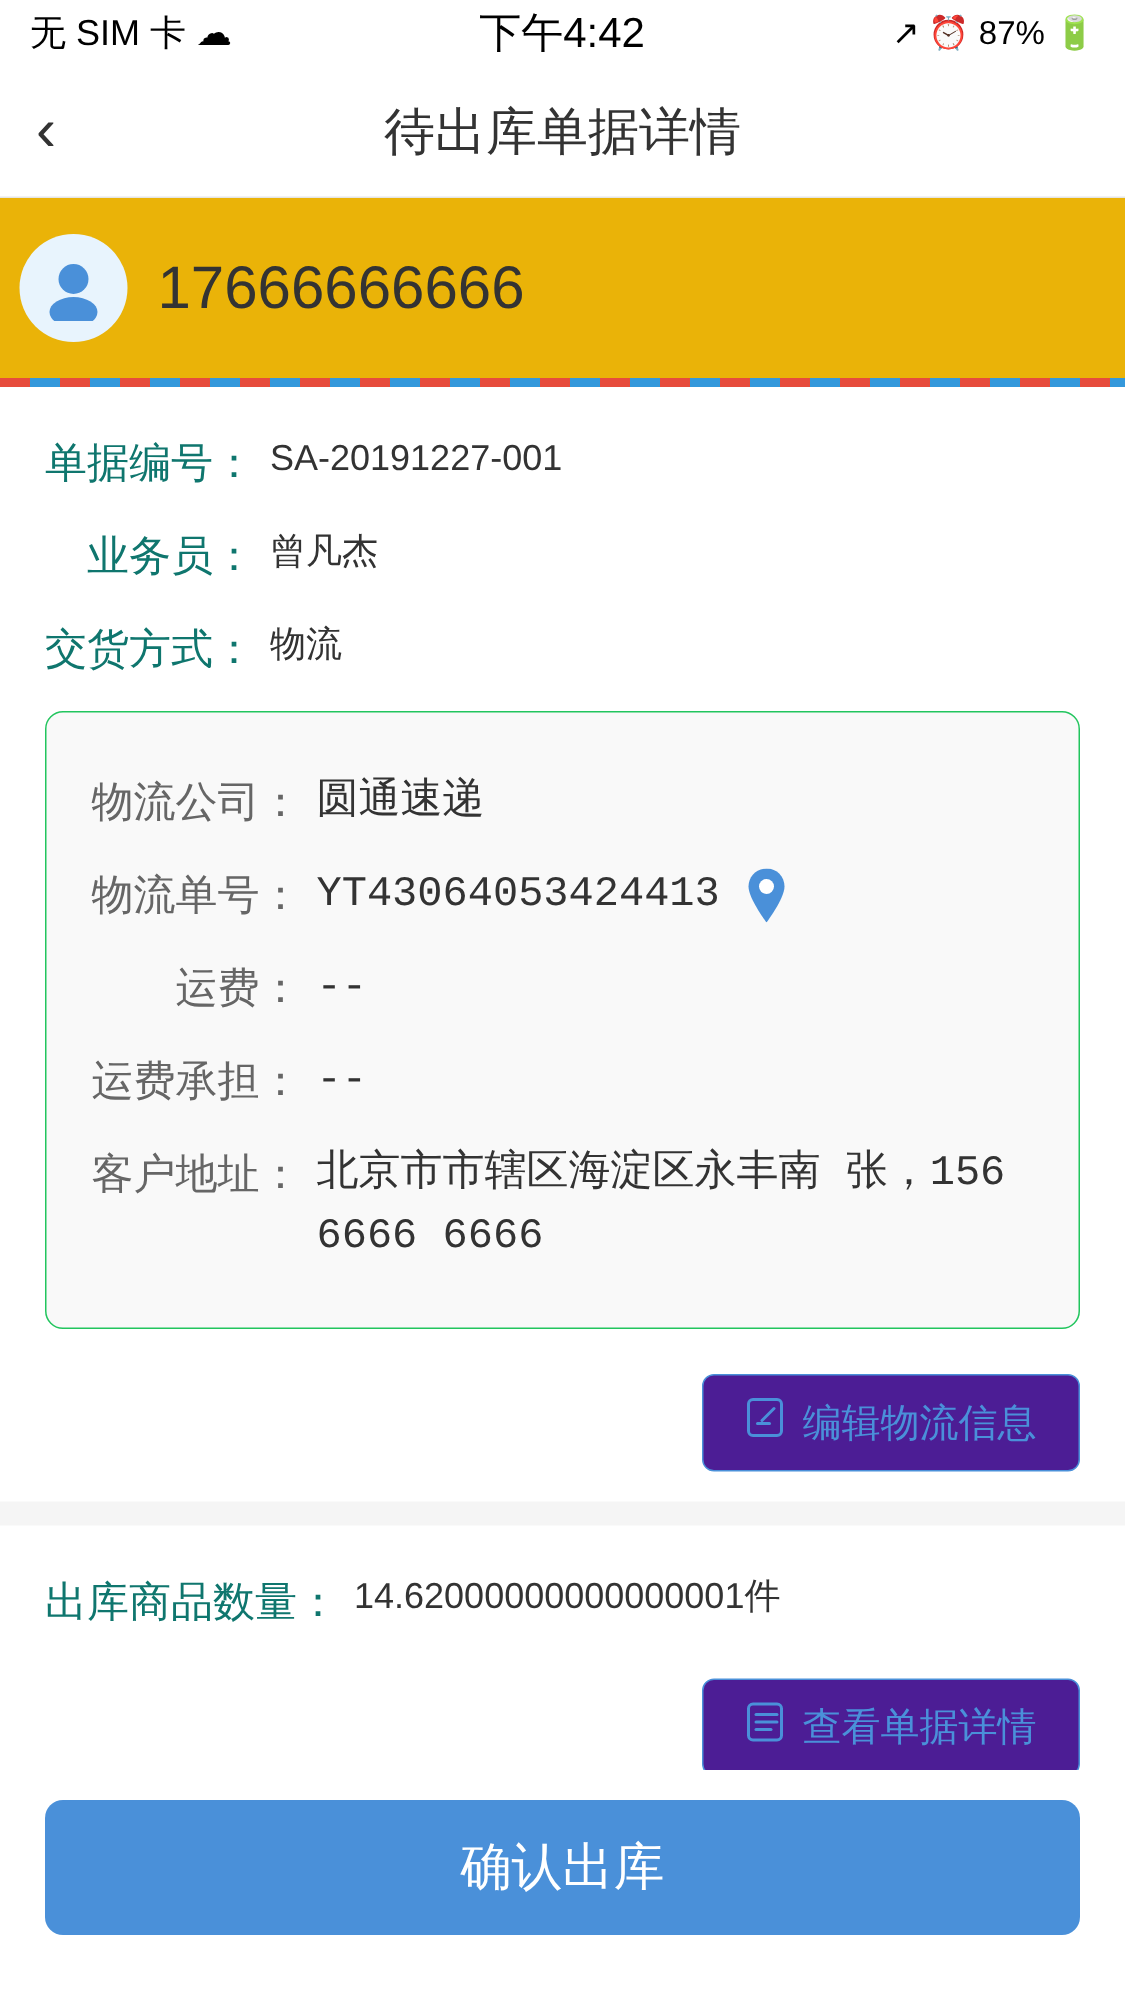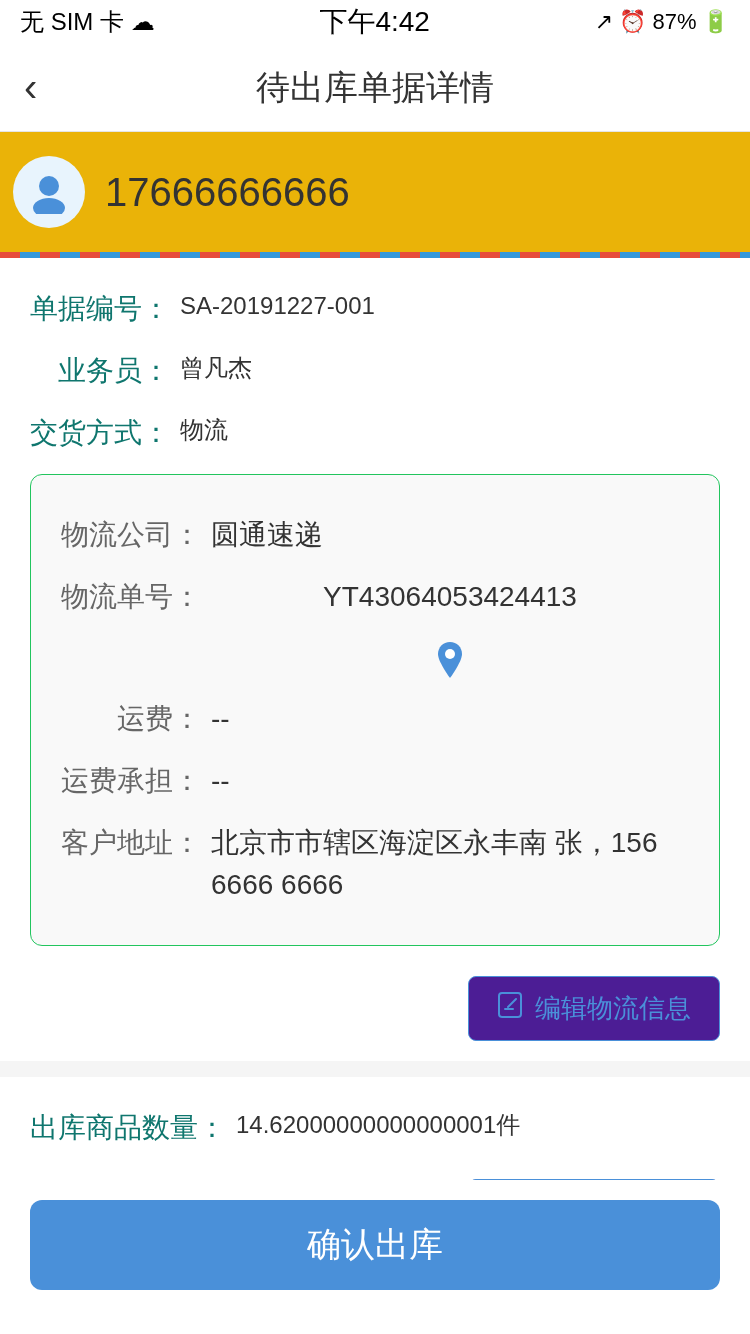--- a/index.html
+++ b/index.html
@@ -136,26 +136,26 @@
       font-size: 28px;
       min-width: 140px;
       text-align: right;
       flex-shrink: 0;
     }
     .logistics-value {
       color: #333;
       font-size: 28px;
       margin-left: 10px;
       flex: 1;
+      font-family: Liberation Mono, monospace;
     }
     .logistics-value.with-icon {
       display: flex;
       align-items: center;
-      gap: 24px;
-      flex-direction: column;
+      gap: 13px;
     }
 
     
     .location-icon {
       width: 36px;
       height: 36px;
       display: inline-flex;
       align-items: center;
       justify-content: center;
     }

